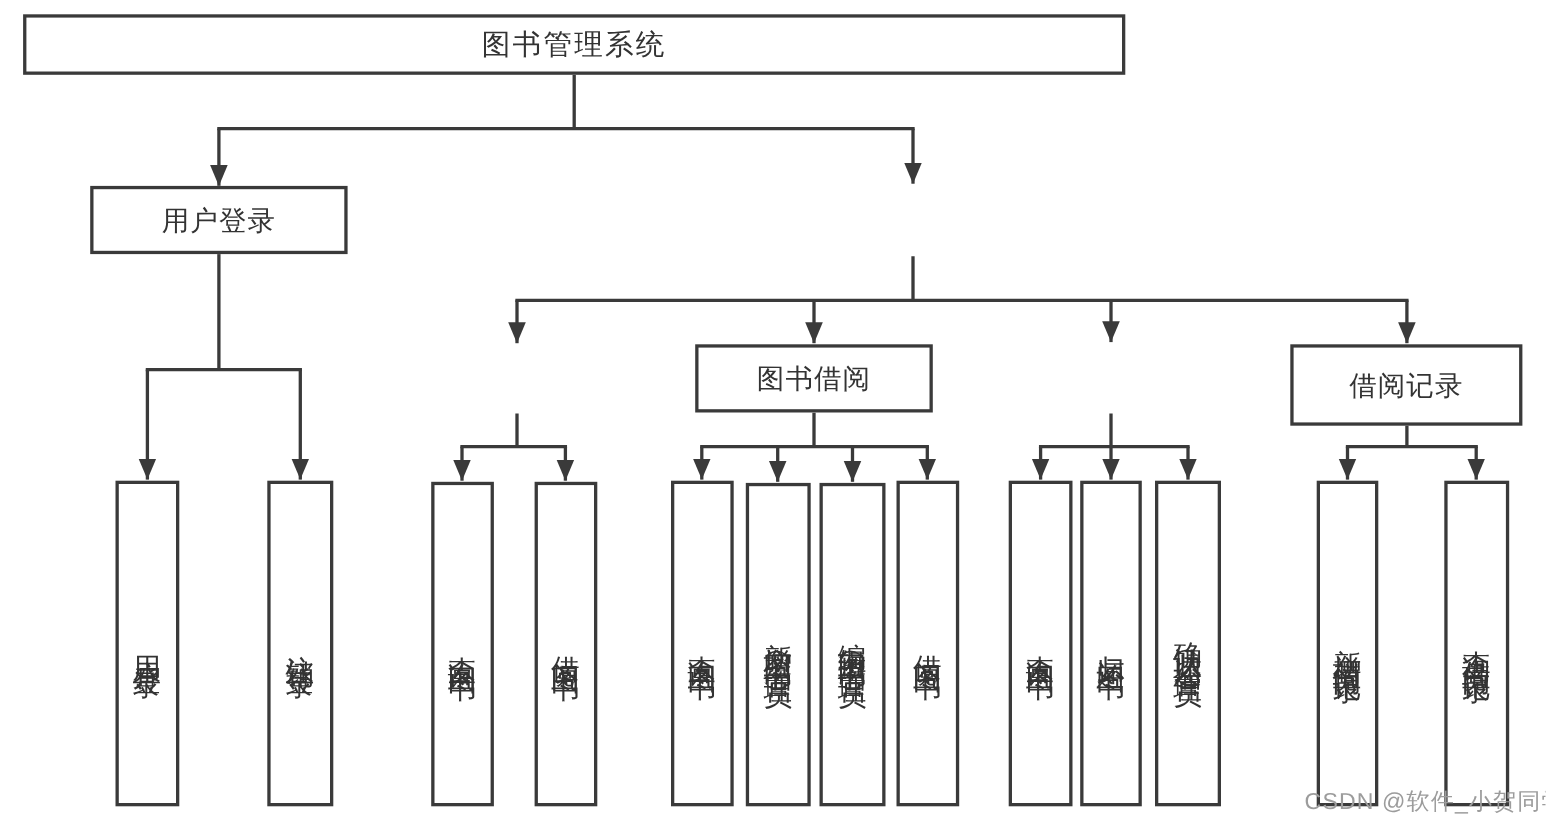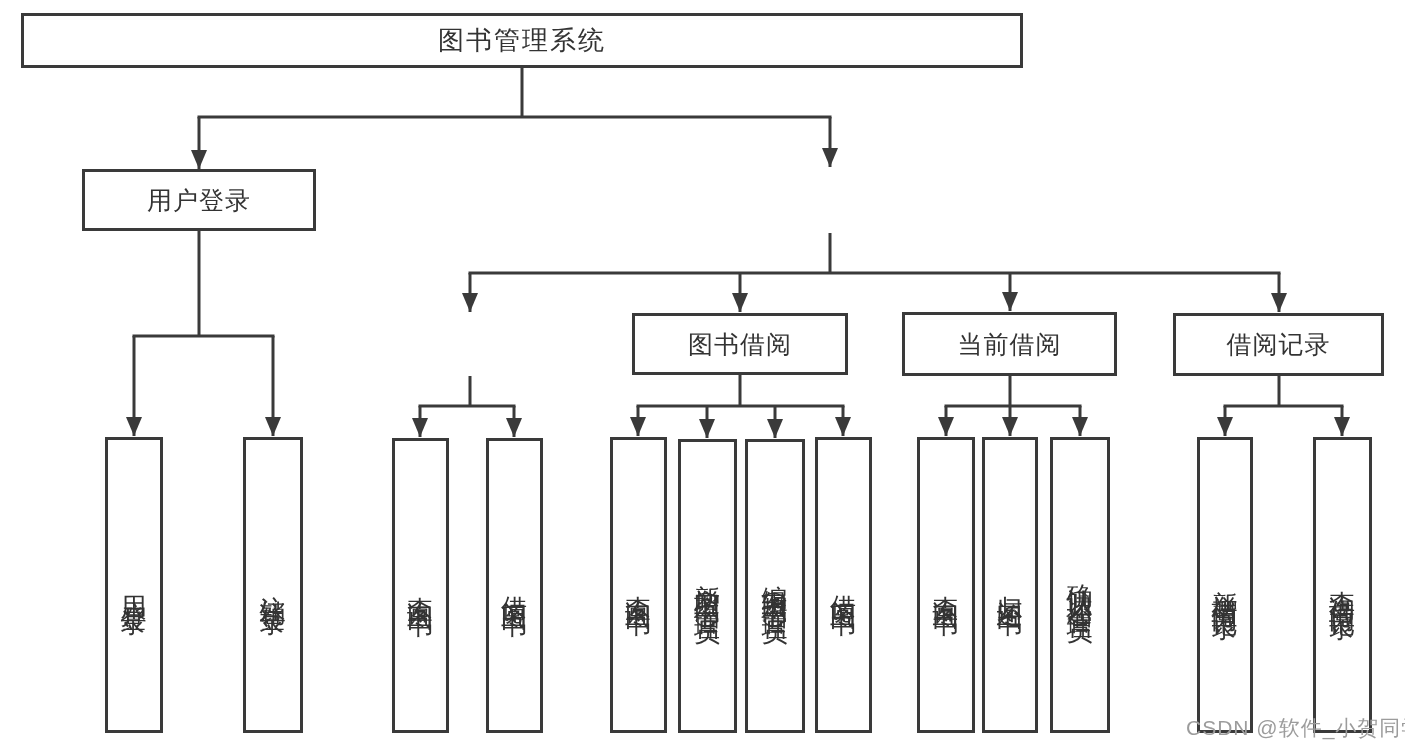--- a/index.html
+++ b/index.html
@@ -102,24 +102,21 @@
     <span>图书管理系统</span>
   </div>
 
   <div class="node hbox" style="left:82px; top:169px; width:234px; height:62px;">
     <span>用户登录</span>
   </div>
 
   <div class="node hbox" style="left:632px; top:313px; width:216px; height:62px;">
     <span>图书借阅</span>
   </div>
-  <div class="node hbox" style="left:902px; top:312px; width:215px; height:64px;">
-    <span>当前借阅</span>
-  </div>
-  <div class="node hbox" style="left:1173px; top:313px; width:211px; height:63px;">
+  <div class="node hbox" style="left:1173px; top:313px; width:211px; height:74px;">
     <span>借阅记录</span>
   </div>
 
   <div class="node vbox" style="left:105px; top:437px; width:58px; height:296px;">
     <span>用户登录</span>
   </div>
   <div class="node vbox" style="left:243px; top:437px; width:60px; height:296px;">
     <span>注销登录</span>
   </div>
 

